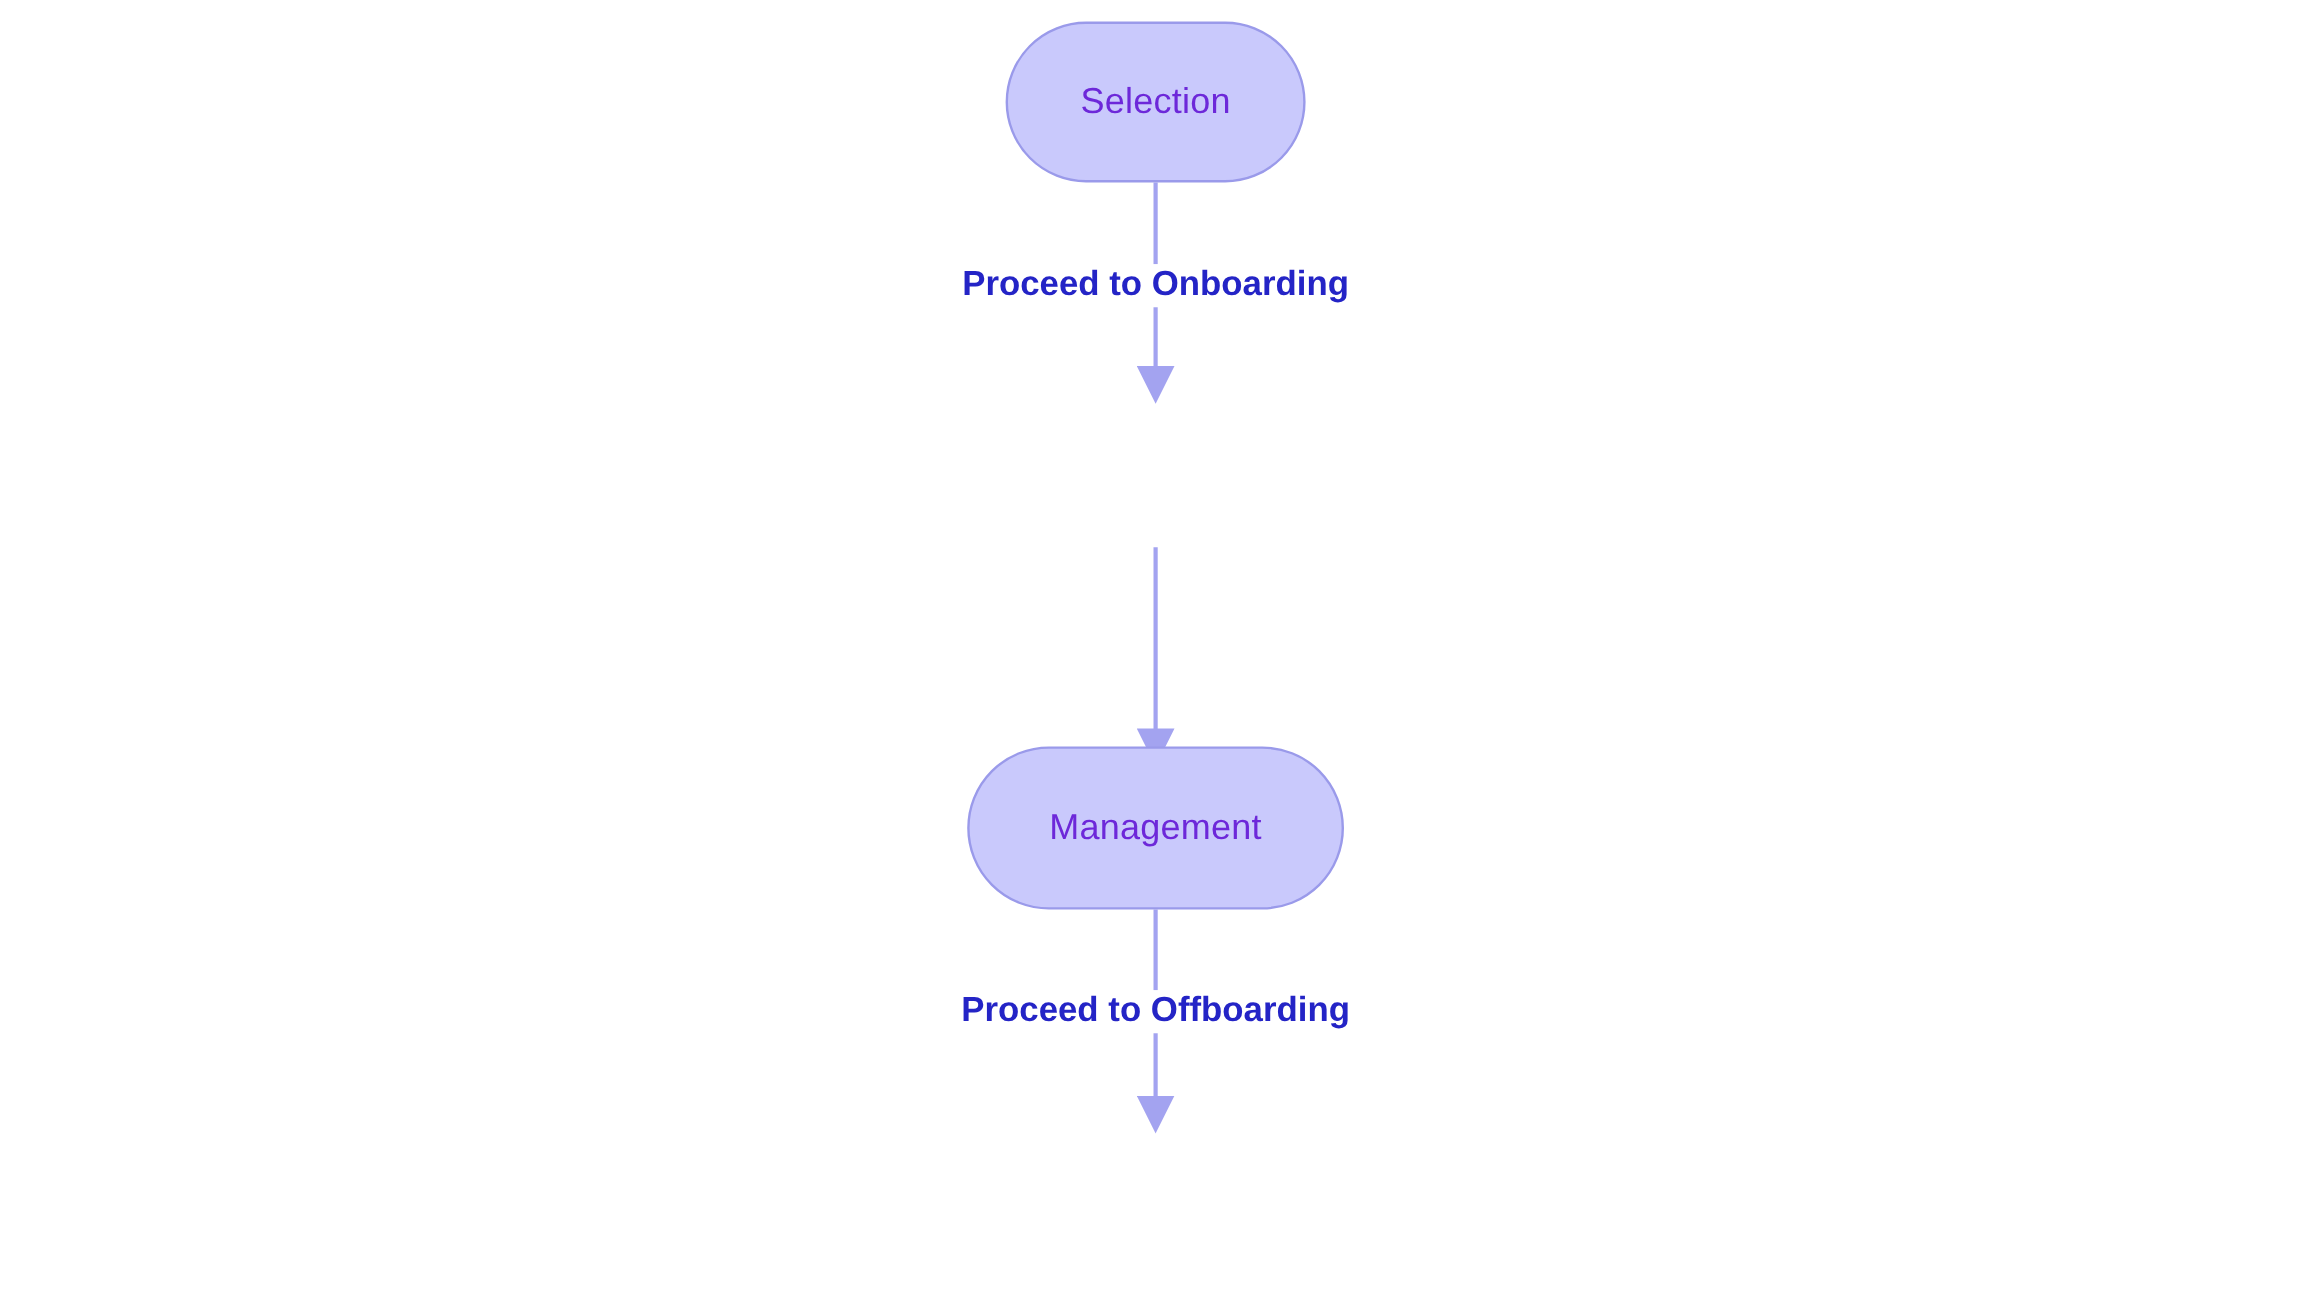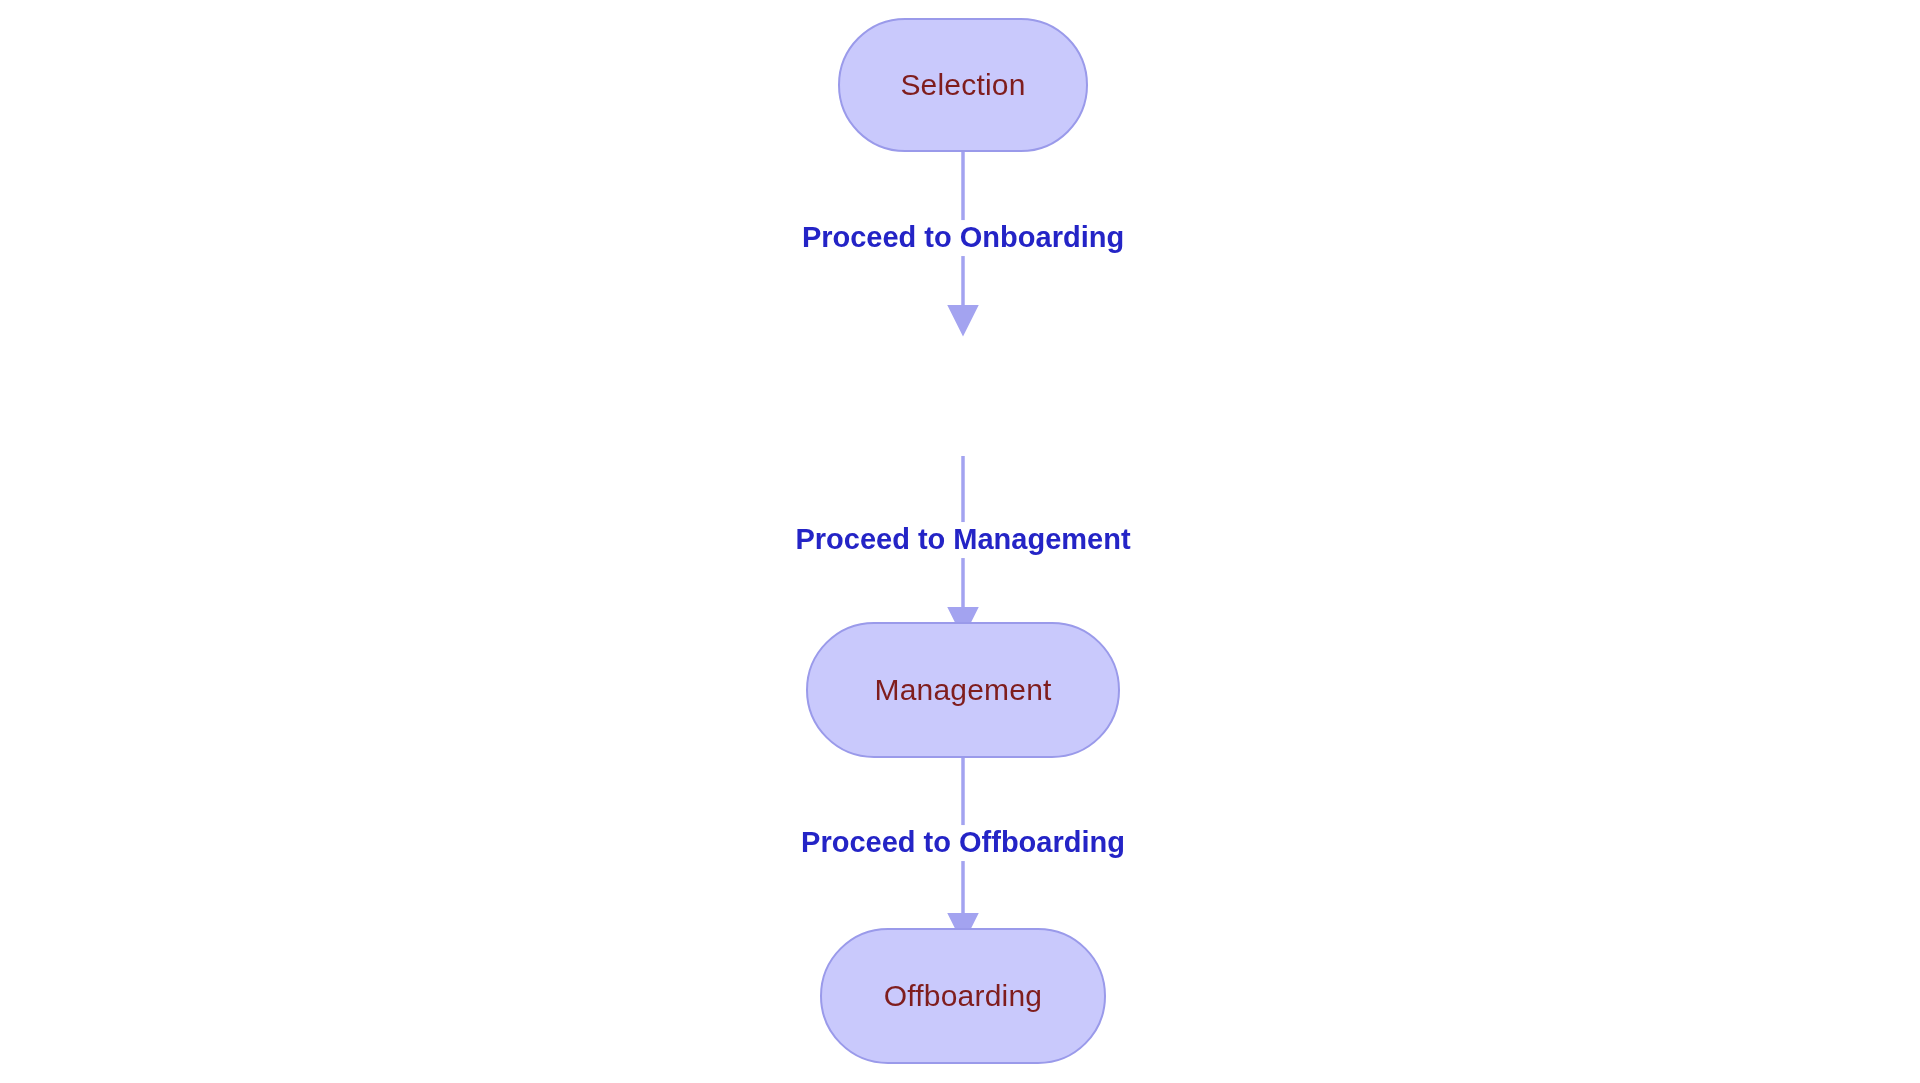--- a/index.html
+++ b/index.html
@@ -37,21 +37,21 @@
     background: #c9c9fc;
     border: 2px solid #9a9aea;
     border-radius: 999px;
     display: flex;
     align-items: center;
     justify-content: center;
     z-index: 2;
   }
 
   .node-label {
-    color: #7f1d1d;
+    color: #6d28d9;
     font-family: "Liberation Sans", sans-serif;
     font-size: 30px;
     font-weight: 400;
     letter-spacing: 0.2px;
     line-height: 1;
     white-space: nowrap;
     user-select: none;
   }
 
   .edge-label {
@@ -90,23 +90,19 @@
 
   <div class="node" style="left:838px; top:18px; width:250px; height:134px;">
     <span class="node-label">Selection</span>
   </div>
 
 
   <div class="node" style="left:806px; top:622px; width:314px; height:136px;text-align:right;">
     <span class="node-label">Management</span>
   </div>
 
-  <div class="node" style="left:820px; top:928px; width:286px; height:136px;">
-    <span class="node-label">Offboarding</span>
-  </div>
 
   <div class="edge-label" style="left:963px; top:238px;">Proceed to Onboarding</div>
 
-  <div class="edge-label" style="left:963px; top:540px;">Proceed to Management</div>
 
   <div class="edge-label" style="left:963px; top:843px;">Proceed to Offboarding</div>
 
 </div>
 
 </body></html>

